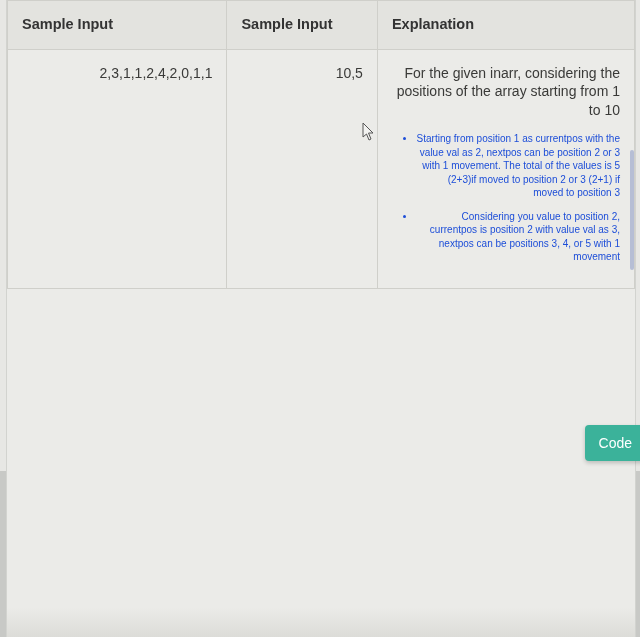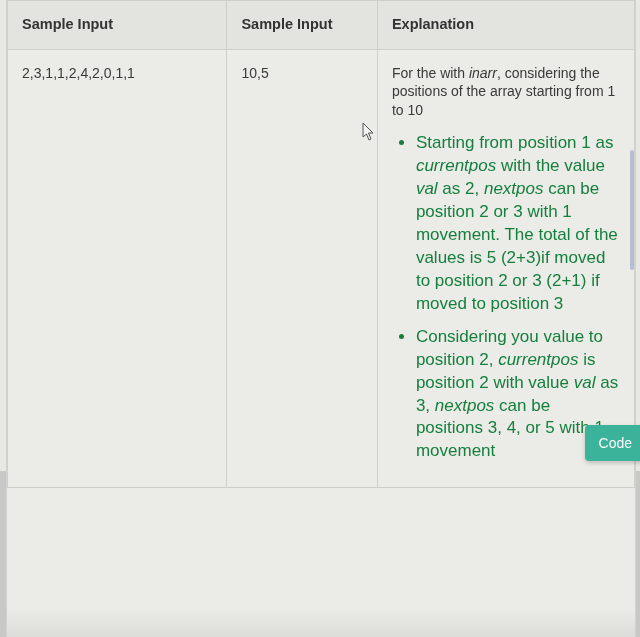--- a/index.html
+++ b/index.html
@@ -32,20 +32,21 @@
     border-collapse: collapse;
     table-layout: fixed;
   }
   table.example th, table.example td {
     border: 1px solid #cfcfca;
     vertical-align: top;
     padding: 14px 14px;
     color: #3a3a38;
     font-size: 14px;
     line-height: 1.35;
+    text-align: right;
   }
   table.example th {
     background: #e3e3df;
     font-weight: 700;
     text-align: left;
     font-size: 14.5px;
     color: #333;
   }
   col.c1 { width: 35%; }
   col.c2 { width: 24%; }
@@ -53,25 +54,25 @@
 
   .exp-intro {
     margin-bottom: 12px;
   }
   ul.exp-list {
     margin: 0 0 0 6px;
     padding-left: 18px;
   }
   ul.exp-list li {
     margin-bottom: 10px;
-    font-size: 17px;
-    color: #15803d;
+    font-size: 10px;
+    color: #1d4ed8;
     line-height: 1.35;
   }
-  .it { font-style: italic; }
+  .it { }
 
   
   .cursor {
     position: absolute;
     left: 362px;
     top: 122px;
     width: 14px;
     height: 20px;
     pointer-events: none;
   }
@@ -130,21 +131,21 @@
           <th>Sample Input</th>
           <th>Explanation</th>
         </tr>
       </thead>
       <tbody>
         <tr>
           <td>2,3,1,1,2,4,2,0,1,1</td>
           <td>10,5</td>
           <td>
             <div class="exp-intro">
-              <span>For the with </span><span class="it">inarr</span><span>, considering the positions of the array starting from 1 to 10</span>
+              <span>For the given </span><span class="it">inarr</span><span>, considering the positions of the array starting from 1 to 10</span>
             </div>
             <ul class="exp-list">
               <li>
                 <span>Starting from position 1 as </span><span class="it">currentpos</span><span> with the value </span><span class="it">val</span><span> as 2, </span><span class="it">nextpos</span><span> can be position 2 or 3 with 1 movement. The total of the values is 5 (2+3)if moved to position 2 or 3 (2+1) if moved to position 3</span>
               </li>
               <li>
                 <span>Considering you value to position 2, </span><span class="it">currentpos</span><span> is position 2 with value </span><span class="it">val</span><span> as 3, </span><span class="it">nextpos</span><span> can be positions 3, 4, or 5 with 1 movement</span>
               </li>
             </ul>
           </td>

